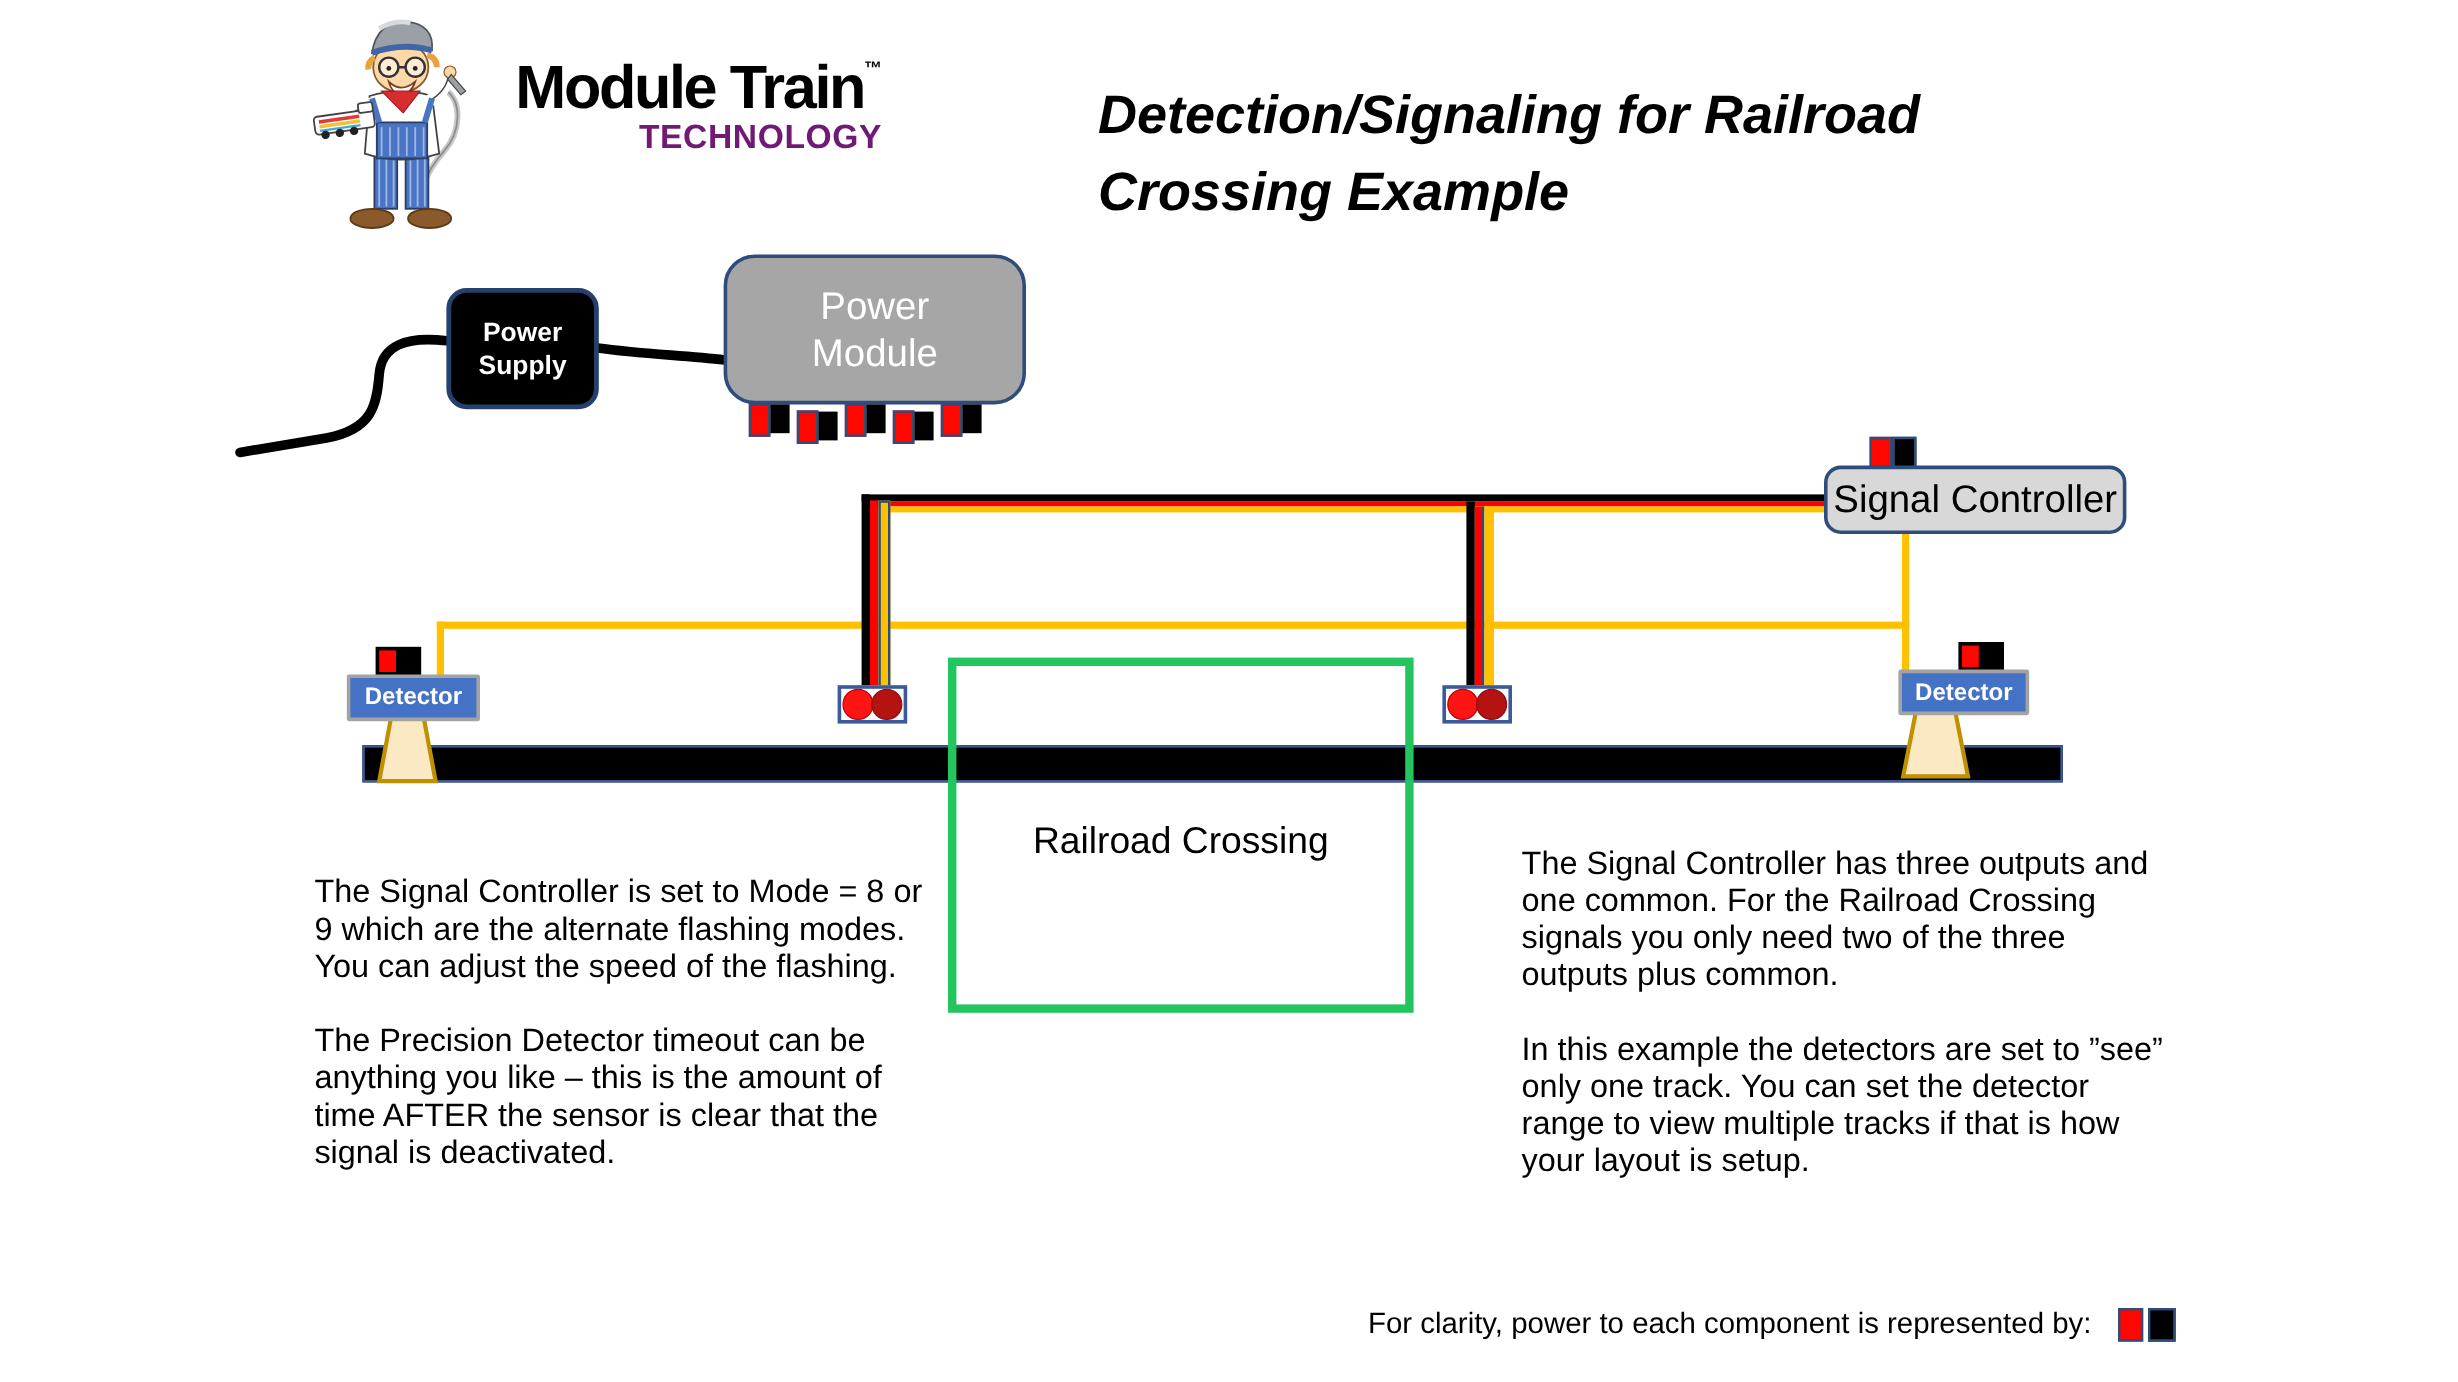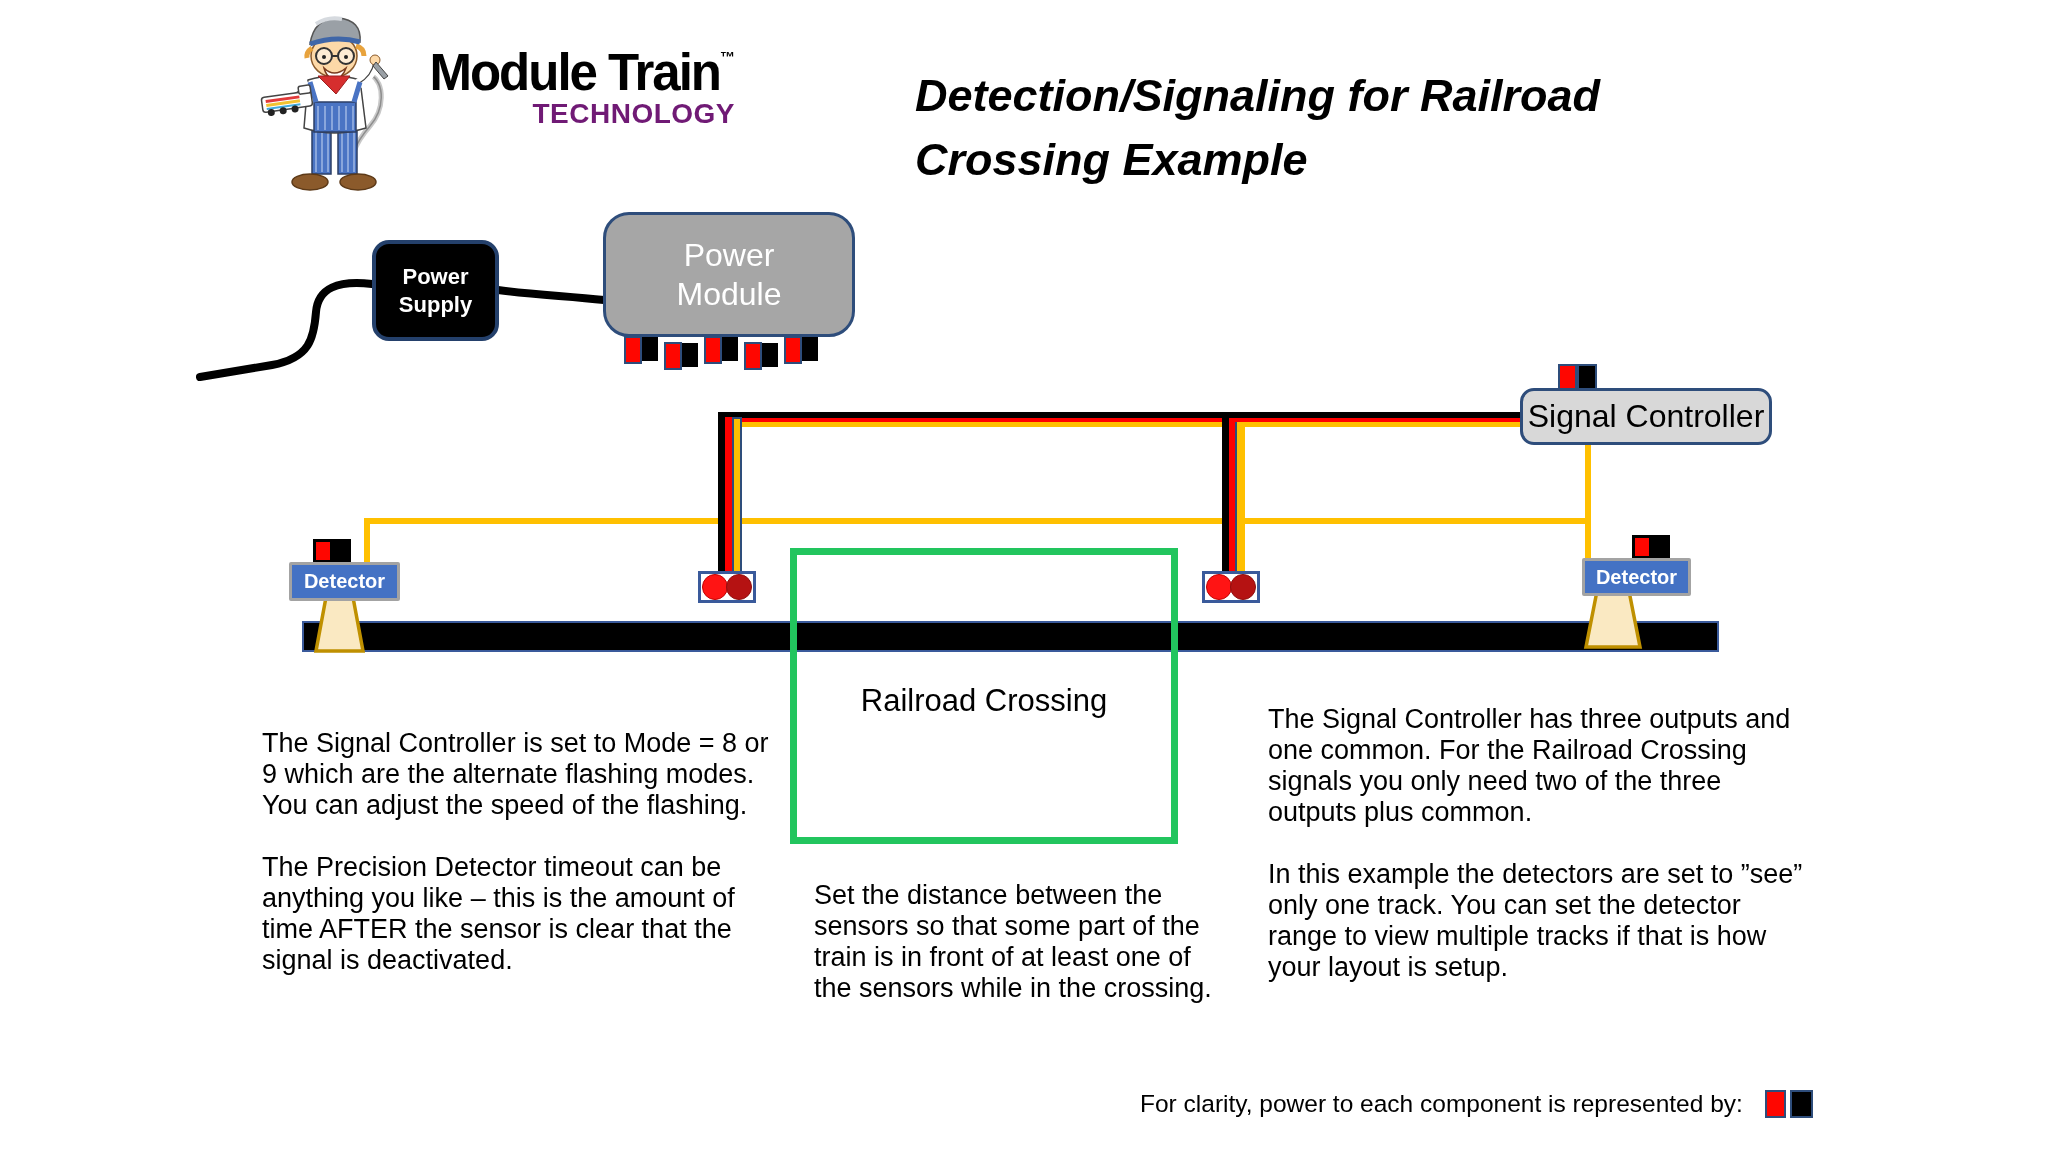--- a/index.html
+++ b/index.html
@@ -270,23 +270,20 @@
   </div>
   <div id="signal-controller" class="abs">
     <span>Signal Controller</span>
   </div>
 
   <div id="note-left" class="note">
     <p>The Signal Controller is set to Mode = 8 or 9 which are the alternate flashing modes. You can adjust the speed of the flashing.</p>
     <p>The Precision Detector timeout can be anything you like – this is the amount of time AFTER the sensor is clear that the signal is deactivated.</p>
   </div>
 
-  <div id="note-middle" class="note">
-    <p>Set the distance between the sensors so that some part of the train is in front of at least one of the sensors while in the crossing.</p>
-  </div>
 
   <div id="note-right" class="note">
     <p>The Signal Controller has three outputs and one common.  For the Railroad Crossing signals you only need two of the three outputs plus common.</p>
     <p>In this example the detectors are set to ”see” only one track.  You can set the detector range to view multiple tracks if that is how your layout is setup.</p>
   </div>
 
   <div id="legend" class="abs">
     <span id="legend-text">For clarity, power to each component is represented by:</span>
     <div id="legend-red"></div>
     <div id="legend-black"></div>

